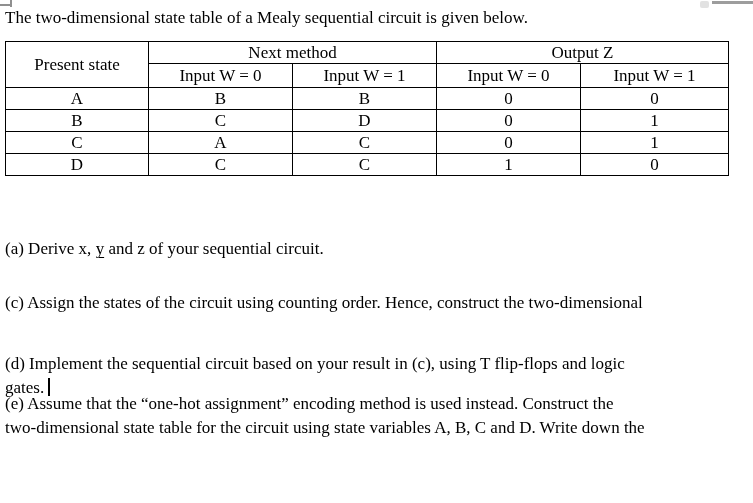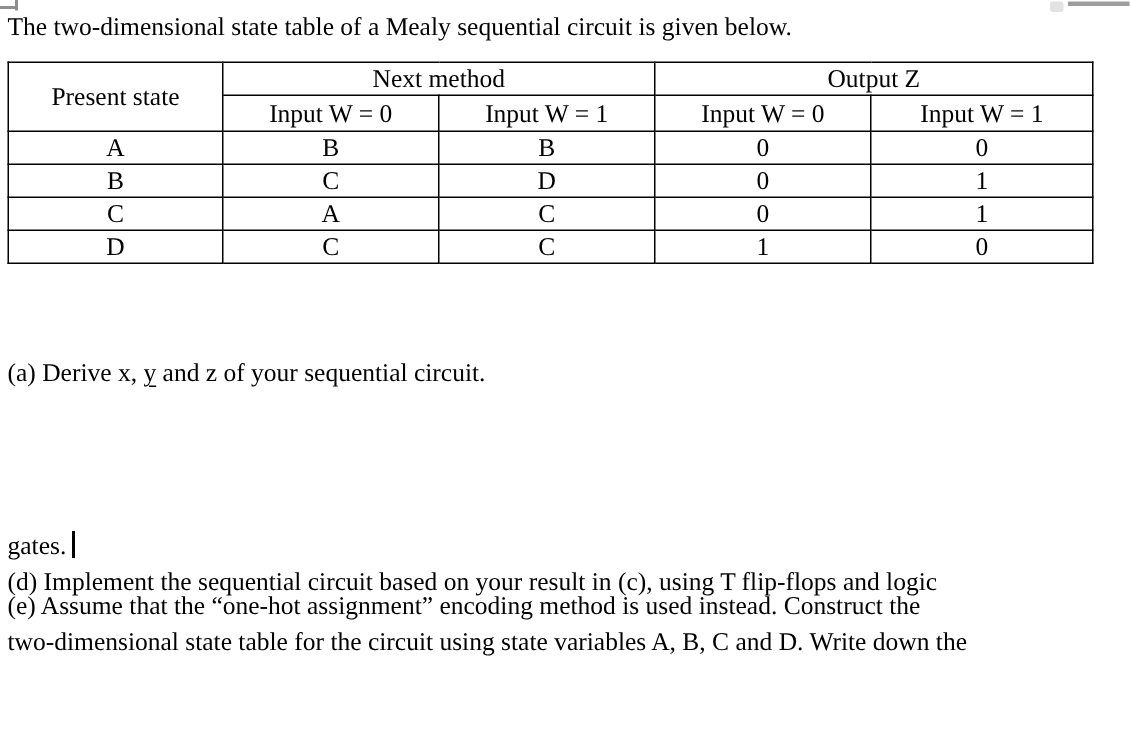--- a/index.html
+++ b/index.html
@@ -148,25 +148,26 @@
         <td>1</td>
         <td>0</td>
       </tr>
     </tbody>
   </table>
 
   <div class="para q-a"><span>(a) Derive x, </span><span class="uline">y</span><span> and z of your sequential circuit.</span></div>
 
 
   <div class="para q-c">
+    <span class="line">(c) Assign the states of the circuit using counting order. Hence, construct the two-dimensional</span>
   </div>
 
   <div class="para q-d">
+    <span class="line">(d) Implement the sequential circuit based on your result in (c), using T flip-flops and logic</span>
     <span class="line"><span>gates.</span><span class="caret"></span></span>
-    <span class="line">(d) Implement the sequential circuit based on your result in (c), using T flip-flops and logic</span>
   </div>
 
   <div class="para q-e">
     <span class="line">(e) Assume that the “one-hot assignment” encoding method is used instead. Construct the</span>
     <span class="line">two-dimensional state table for the circuit using state variables A, B, C and D. Write down the</span>
   </div>
 
 </div>
 
 </body></html>

